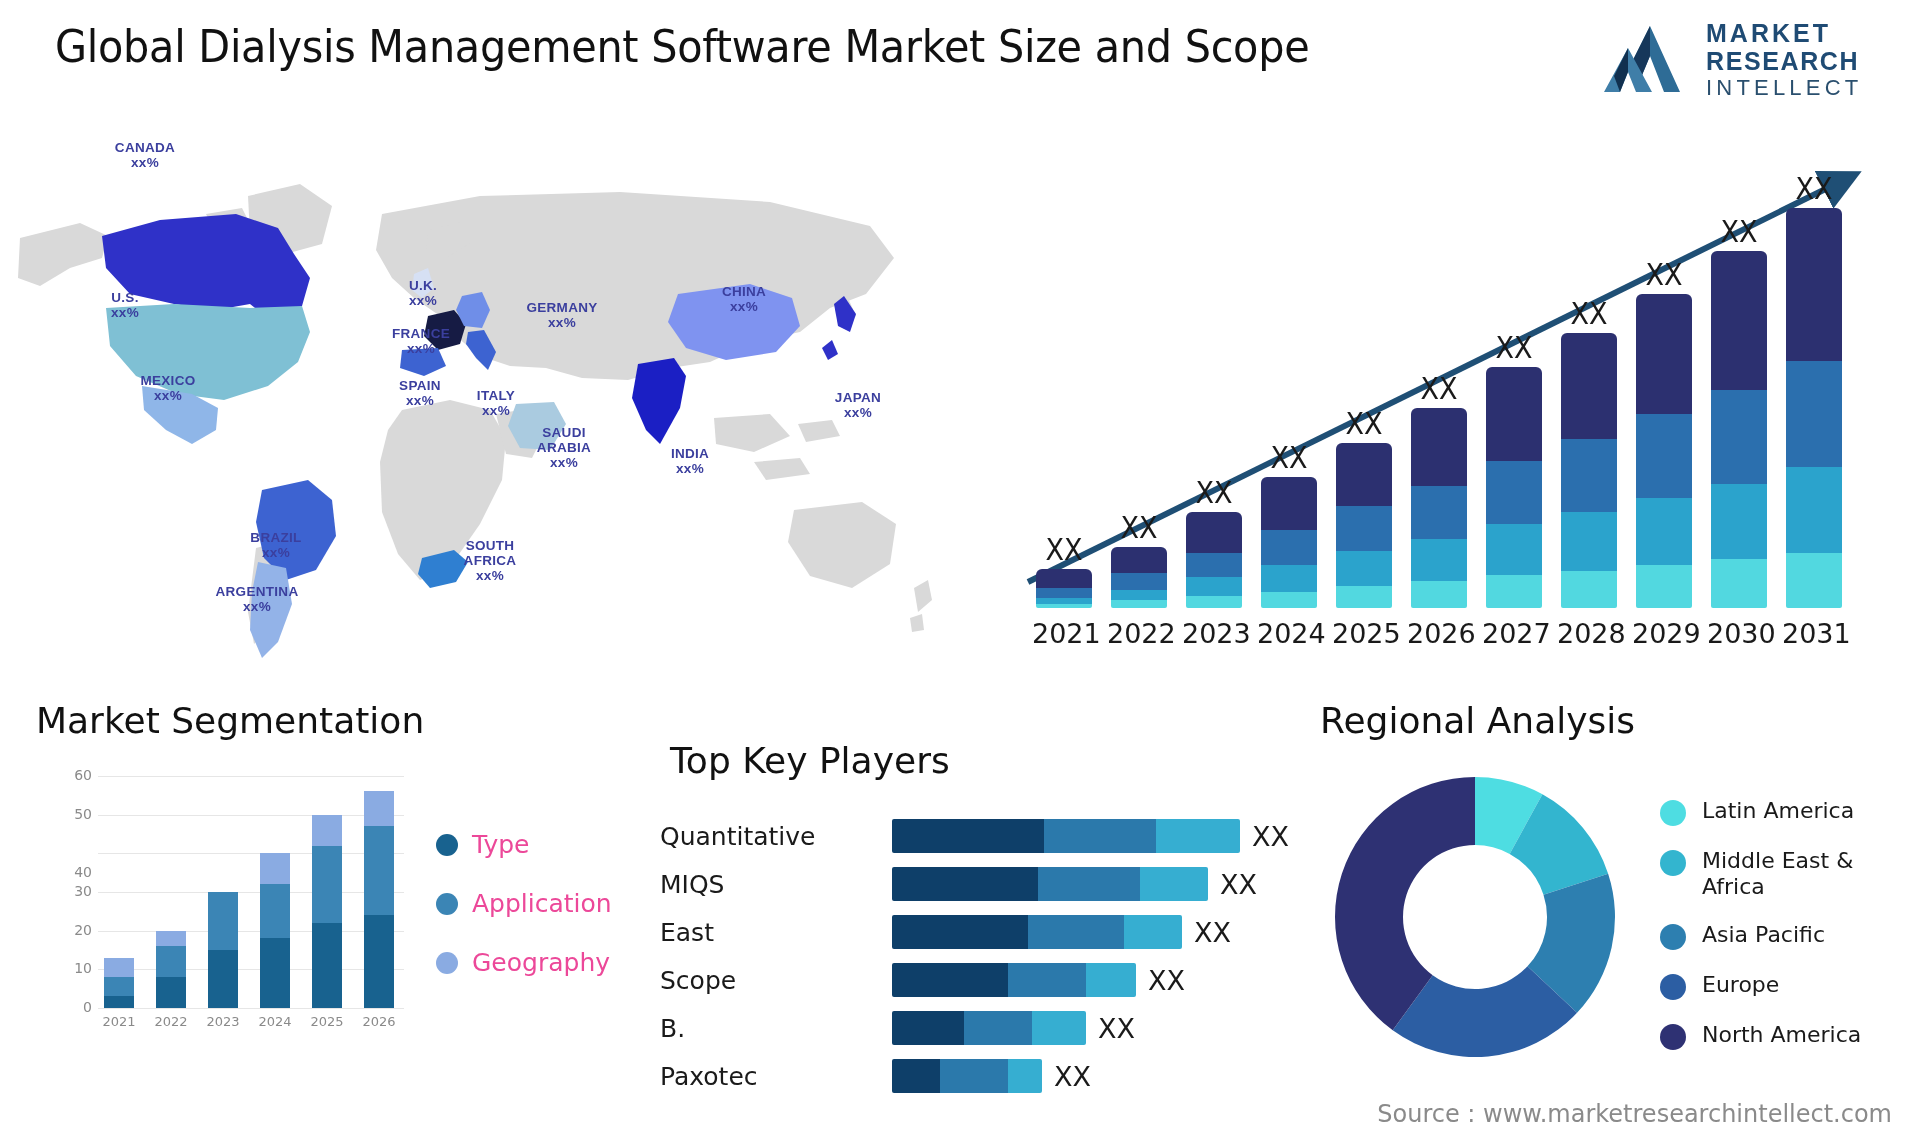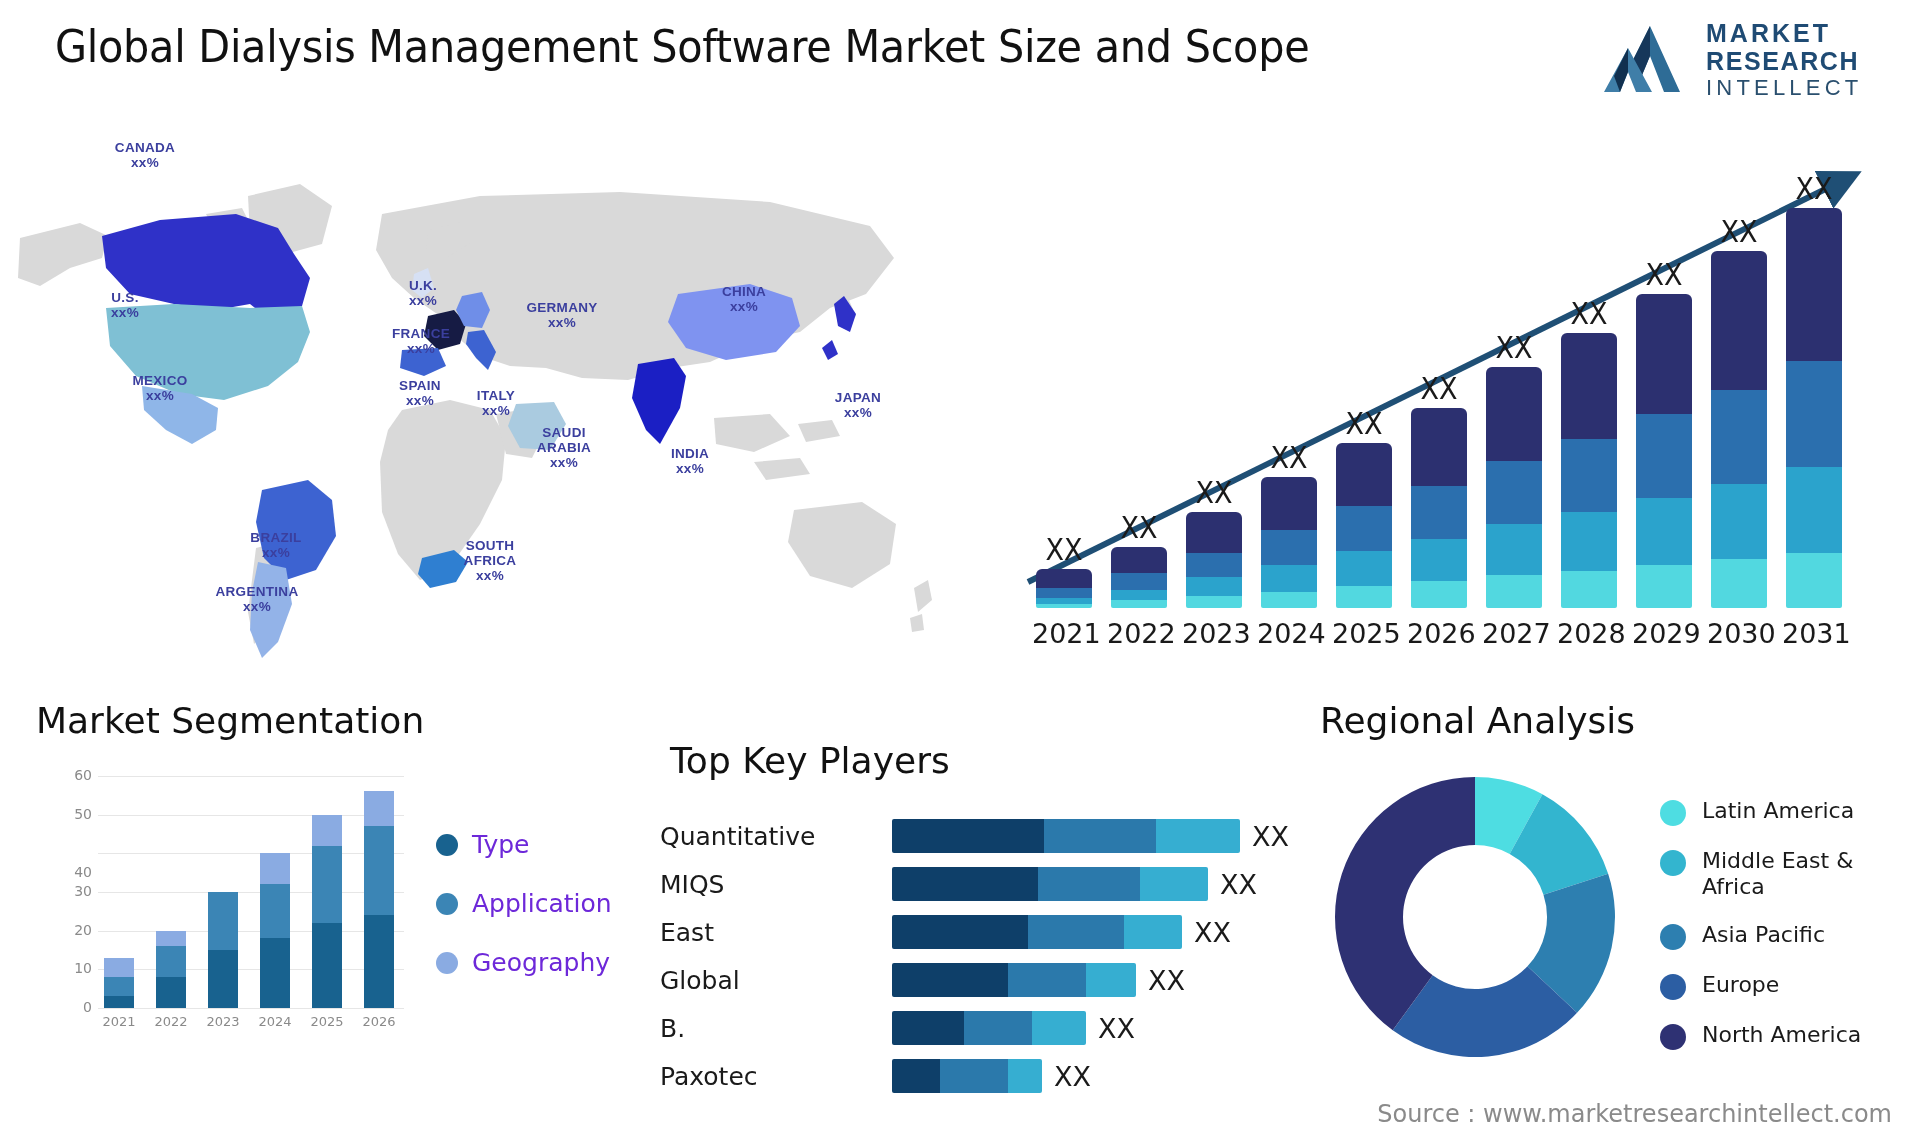--- a/index.html
+++ b/index.html
@@ -81,21 +81,21 @@
              display: flex; flex-direction: column; justify-content: flex-end; }
   .seg-seg { width: 100%; }
   .seg-xlabel {
     position: absolute; top: 100%; left: -9px; width: 48px; text-align: center;
     font-size: 13px; color: #8a8a8a; margin-top: 6px;
     font-family: "DejaVu Sans", sans-serif;
   }
   #seg-legend { position: absolute; left: 400px; top: 130px; }
   .seg-leg-row { display: flex; align-items: center; margin-bottom: 30px; }
   .seg-dot { width: 22px; height: 22px; border-radius: 50%; margin-right: 14px; flex: none; }
-  .seg-leg-text { font-size: 25px; color: #6d28d9; font-family: "DejaVu Sans", sans-serif; }
+  .seg-leg-text { font-size: 25px; color: #ec4899; font-family: "DejaVu Sans", sans-serif; }
 
   
   #players-panel { position: absolute; left: 660px; top: 740px; width: 640px; height: 420px; }
   #players-list { position: absolute; left: 0; top: 72px; width: 640px; }
   .pl-row { position: relative; height: 48px; margin-bottom: 0px; }
   .pl-name {
     position: absolute; left: 0; top: 50%; transform: translateY(-50%);
     font-size: 25px; color: #1a1a1a; white-space: nowrap;
     font-family: "DejaVu Sans", sans-serif;
   }
@@ -214,21 +214,21 @@
 
         <path d="M824,186 L834,178 L846,196 L840,214 L828,208 Z" fill="#2f31c8"></path>
         <path d="M812,230 L822,222 L828,236 L818,242 Z" fill="#2f31c8"></path>
       </g>
     </svg>
     <div id="map-labels">
         <div class="map-label" style="left: 80px; top: 22px; width: 110px;">CANADA
 xx%</div>
         <div class="map-label" style="left: 70px; top: 172px; width: 90px;">U.S.
 xx%</div>
-        <div class="map-label" style="left: 100px; top: 255px; width: 100px;">MEXICO
+        <div class="map-label" style="left: 108px; top: 255px; width: 100px;">MEXICO
 xx%</div>
         <div class="map-label" style="left: 218px; top: 412px; width: 96px;">BRAZIL
 xx%</div>
         <div class="map-label" style="left: 182px; top: 466px; width: 130px;">ARGENTINA
 xx%</div>
         <div class="map-label" style="left: 374px; top: 160px; width: 78px;">U.K.
 xx%</div>
         <div class="map-label" style="left: 360px; top: 208px; width: 102px;">FRANCE
 xx%</div>
         <div class="map-label" style="left: 366px; top: 260px; width: 88px;">SPAIN
@@ -468,21 +468,21 @@
         <div class="pl-row">
           <div class="pl-name">East</div>
           <div class="pl-bar">
             <div class="pl-seg" style="background: rgb(14, 63, 105); width: 136px;"></div>
             <div class="pl-seg" style="background: rgb(43, 121, 171); width: 96px;"></div>
             <div class="pl-seg" style="background: rgb(54, 174, 209); width: 58px;"></div>
           </div>
           <div class="pl-xx" style="left: 534px;">XX</div>
         </div>
         <div class="pl-row">
-          <div class="pl-name">Global</div>
+          <div class="pl-name">Scope</div>
           <div class="pl-bar">
             <div class="pl-seg" style="background: rgb(14, 63, 105); width: 116px;"></div>
             <div class="pl-seg" style="background: rgb(43, 121, 171); width: 78px;"></div>
             <div class="pl-seg" style="background: rgb(54, 174, 209); width: 50px;"></div>
           </div>
           <div class="pl-xx" style="left: 488px;">XX</div>
         </div>
         <div class="pl-row">
           <div class="pl-name">B.</div>
           <div class="pl-bar">

